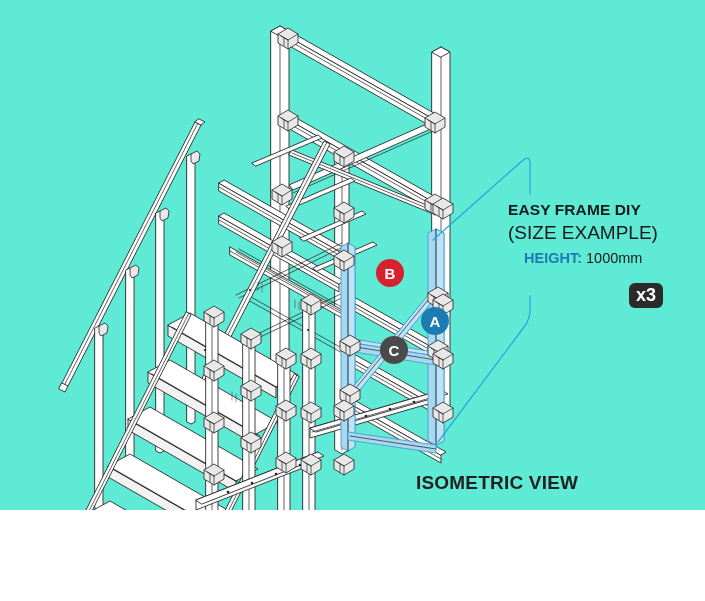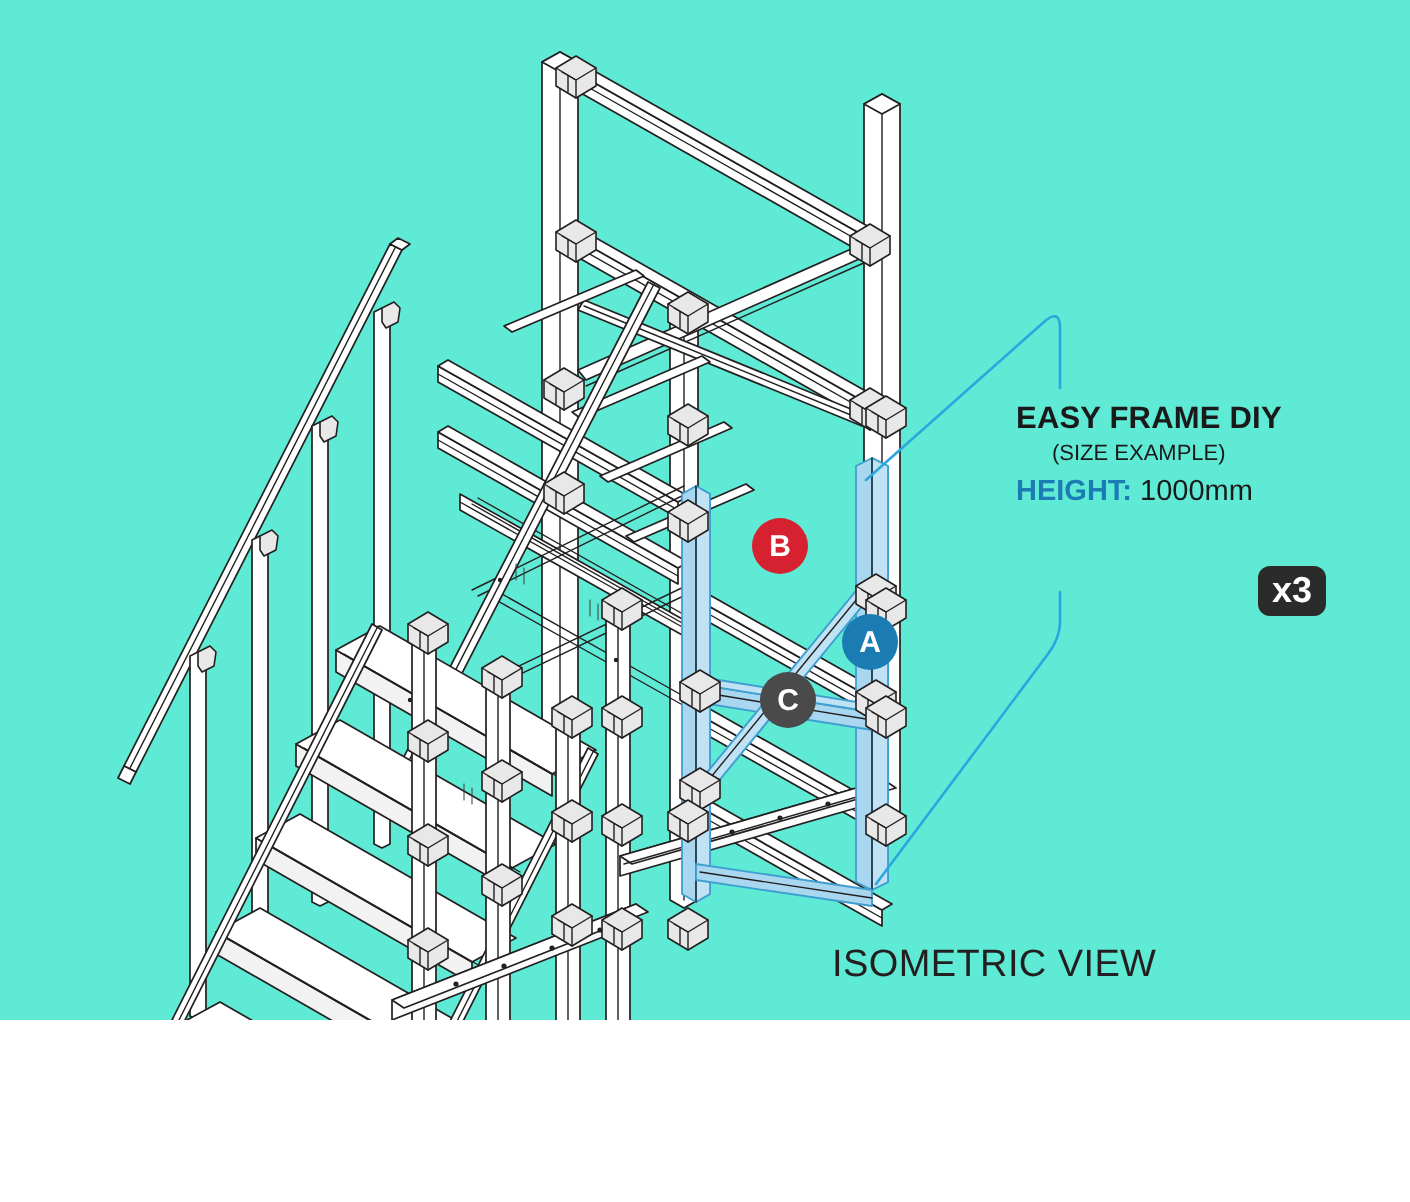--- a/index.html
+++ b/index.html
@@ -35,36 +35,35 @@
   }
   .callout .title {
     font-size: 15.5px;
     font-weight: bold;
     color: #1a1a1a;
     letter-spacing: 0.1px;
     line-height: 1.25;
     white-space: nowrap;
   }
   .callout .subtitle {
-    font-size: 11px;
+    font-size: 19px;
     color: #1a1a1a;
     line-height: 1.5;
     white-space: nowrap;
-    margin-left: 18px;
   }
   .callout .specline {
     font-size: 14.5px;
     color: #1a1a1a;
     line-height: 1.5;
     white-space: nowrap;
   }
   .callout .specline .key {
     font-weight: bold;
   }
-  .key-height { color: #1b7cb3; }
+  .key-height { color: #1b7cb3; margin-left: 16px; }
   .key-width  { color: #c1272d; }
 
   
   .qty-badge {
     position: absolute;
     left: 629px;
     top: 283px;
     min-width: 30px;
     height: 25px;
     padding: 0 7px;
@@ -78,21 +77,21 @@
     justify-content: center;
     box-sizing: border-box;
   }
 
   
   .view-caption {
     position: absolute;
     left: 416px;
     top: 472px;
     font-size: 19px;
-    font-weight: normal;
+    font-weight: bold;
     color: #231f20;
     letter-spacing: 0.2px;
     white-space: nowrap;
   }
 
   
   .badge {
     position: absolute;
     width: 28px;
     height: 28px;

